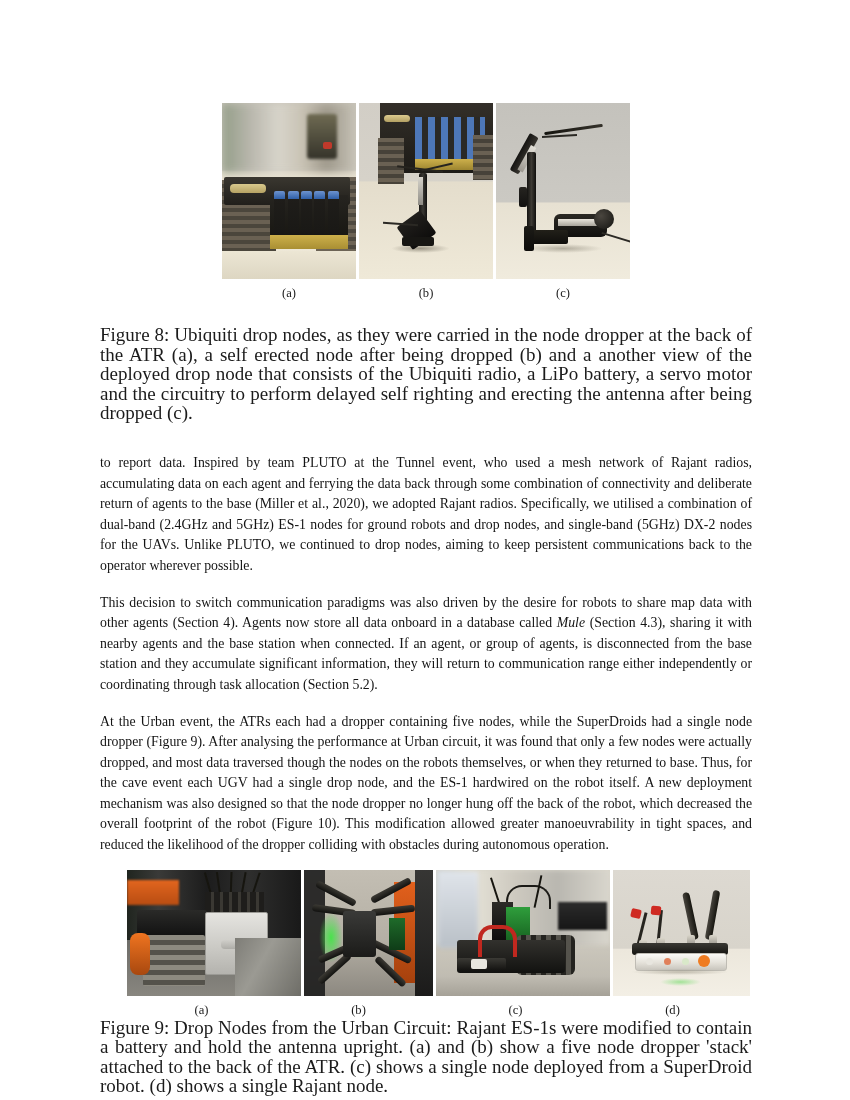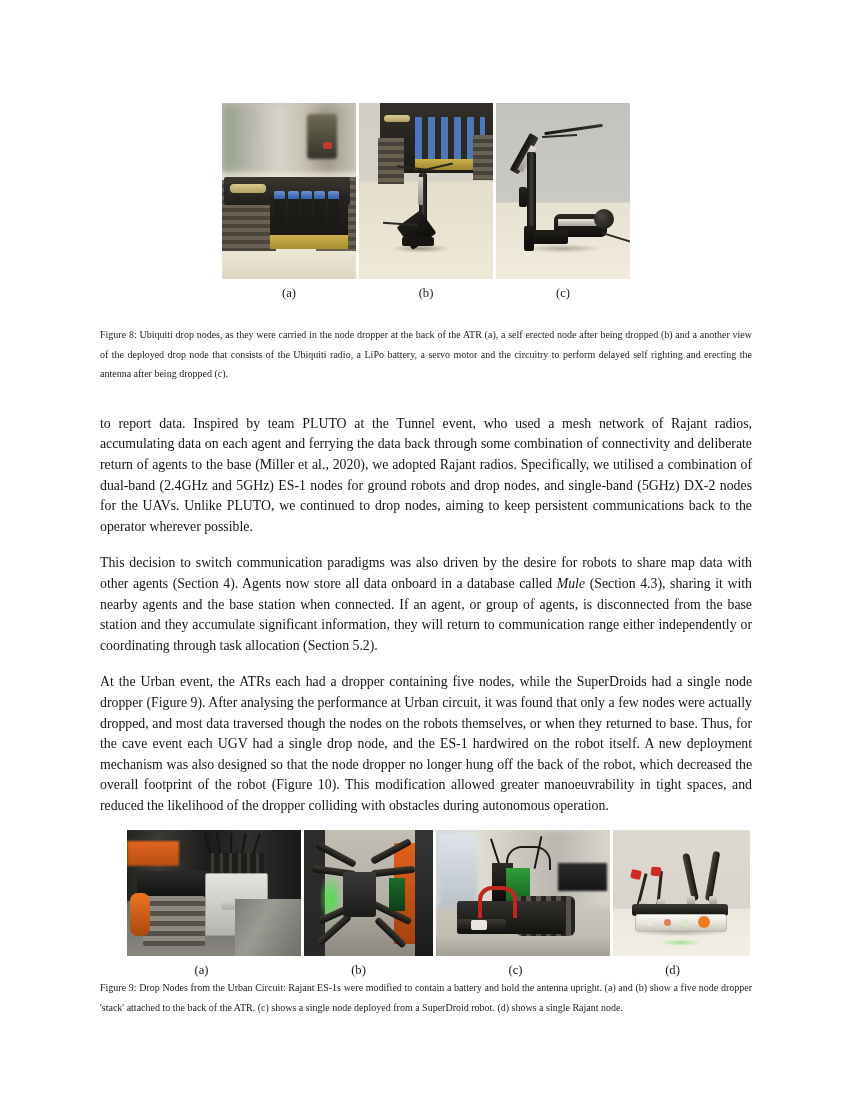--- a/index.html
+++ b/index.html
@@ -24,21 +24,21 @@
   }
   .content {
     position: absolute;
     left: 100px;
     top: 0;
     width: 652px;
   }
 
   
   .caption {
-    font-size: 10px;
+    font-size: 19px;
     line-height: 19.6px;
     text-align: justify;
     text-justify: inter-word;
     margin: 0;
     color: #1b1b1b;
   }
   .para {
     font-size: 13.8px;
     line-height: 20.6px;
     text-align: justify;

